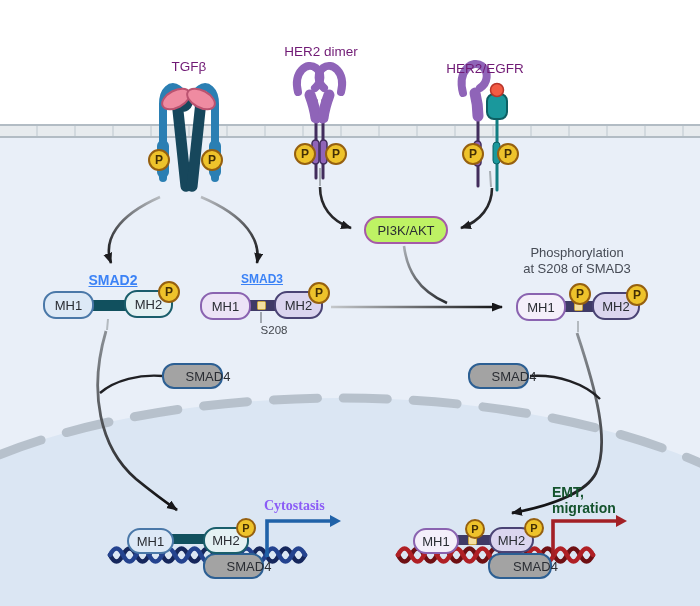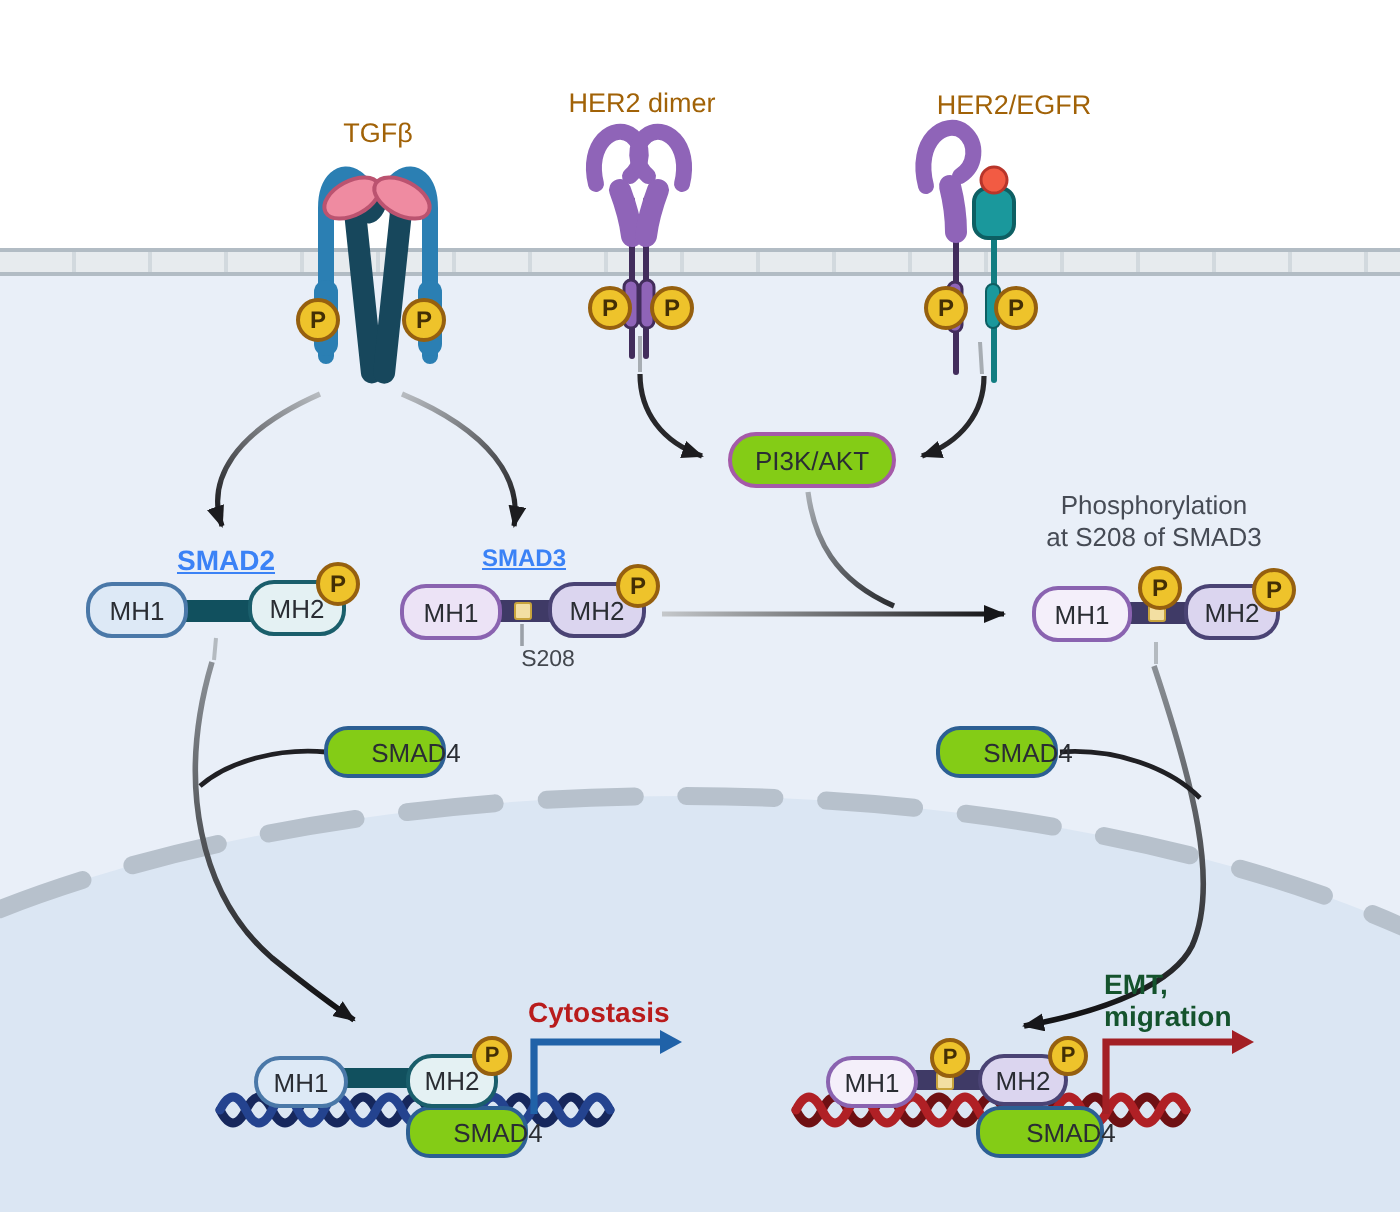--- a/index.html
+++ b/index.html
@@ -3,36 +3,36 @@
 <meta charset="utf-8">
 <style>
   html,body{margin:0;padding:0;}
   .scene{position:relative;width:700px;height:606px;background:#ffffff;overflow:hidden;
          font-family:"Liberation Sans",sans-serif;}
   .cytoplasm{position:absolute;left:0;top:138px;width:700px;height:468px;background:#e9eff8;z-index:0;}
   .membrane{position:absolute;left:0;top:124px;width:700px;height:14px;z-index:1;
             background:repeating-linear-gradient(90deg,#e7ebee 0px,#e7ebee 36px,#d2d9de 36px,#d2d9de 38px);
             border-top:2px solid #b2bcc4;border-bottom:2px solid #b2bcc4;box-sizing:border-box;}
   svg.layer{position:absolute;left:0;top:0;z-index:2;}
-  .lbl{position:absolute;z-index:6;color:#a16207;font-size:13.5px;white-space:nowrap;}
+  .lbl{position:absolute;z-index:6;color:#701a75;font-size:13.5px;white-space:nowrap;}
   .ctr{transform:translateX(-50%);text-align:center;}
   .bold{font-weight:bold;color:#3b82f6;text-decoration:underline;}
   .caption{font-size:13px;color:#464b55;line-height:16px;text-align:center;}
   .s208{font-size:11.5px;color:#43474e;}
-  .blue-out{color:#b91c1c;font-weight:bold;font-size:14px;}
+  .blue-out{color:#8b5cf6;font-weight:bold;font-size:14px;font-family:Liberation Serif, serif;}
   .red-out{color:#14532d;font-weight:bold;font-size:14px;line-height:16px;}
   .dom{position:absolute;z-index:4;box-sizing:border-box;border:2px solid;border-radius:13px;
        display:flex;align-items:center;justify-content:center;font-size:13px;color:#2a2d33;}
   .mh-blue{background:#dde9f6;border-color:#4a78a8;}
   .mh-teal{background:#e4f1f3;border-color:#1a5e6b;}
   .mh-purple{background:#ece3f6;border-color:#8a63b0;}
   .mh-purple-light{background:#f4effa;border-color:#8a63b0;}
   .mh-lavender{background:#dbd5ef;border-color:#4a4374;}
-  .smad4{background:#84cc16;border-color:#2c5f93;border-radius:12px;padding-left:31px;}
-  .pi3k{background:#84cc16;border-color:#a55aa8;border-radius:14px;}
+  .smad4{background:#a3a3a3;border-color:#2c5f93;border-radius:12px;padding-left:31px;}
+  .pi3k{background:#bef264;border-color:#a55aa8;border-radius:14px;}
   .linker{position:absolute;z-index:3;}
   .lnk-teal{background:#11505e;}
   .lnk-purple{background:#3f3a66;}
   .ysq{position:absolute;z-index:3;width:9px;height:9px;background:#f3dfa2;
        border:1.5px solid #c8a43c;box-sizing:border-box;border-radius:1.5px;}
   .pcircle{position:absolute;z-index:5;width:22px;height:22px;border-radius:50%;
            background:#eec32b;border:2px solid #96600f;box-sizing:border-box;
            display:flex;align-items:center;justify-content:center;
            font-size:12px;font-weight:600;color:#432f05;}
   .psm{width:20px;height:20px;font-size:11px;}
@@ -153,21 +153,21 @@
       <rect x="474" y="141" width="7" height="25" rx="3.5" fill="#8f64b8" stroke="#422d5c" stroke-width="1.5"></rect>
       <line x1="497" y1="115" x2="497" y2="190" stroke="#127d81" stroke-width="3"></line>
       <rect x="487" y="94" width="20" height="25" rx="7" fill="#1a989c" stroke="#0d5f63" stroke-width="2"></rect>
       <circle cx="497" cy="90" r="6.5" fill="#f25b43" stroke="#b8352a" stroke-width="1.5"></circle>
       <rect x="493" y="142" width="7" height="22" rx="3.5" fill="#1a989c" stroke="#0d5f63" stroke-width="1"></rect>
     </g>
   </svg>
 
   <div class="lbl ctr" style="left:189px;top:59px;">TGFβ</div>
   <div class="lbl ctr" style="left:321px;top:44px;">HER2 dimer</div>
-  <div class="lbl ctr" style="left:485px;top:45px;margin-left:22px;">HER2/EGFR</div>
+  <div class="lbl ctr" style="left:485px;top:61px;">HER2/EGFR</div>
   <div class="lbl ctr bold" style="left:113px;top:272px;font-size:14px;">SMAD2</div>
   <div class="lbl ctr bold" style="left:262px;top:272px;font-size:12px;">SMAD3</div>
   <div class="lbl ctr caption" style="left:577px;top:245px;">
     <span>Phosphorylation</span><br>
     <span>at S208 of SMAD3</span>
   </div>
   <div class="lbl ctr s208" style="left:274px;top:324px;">S208</div>
   <div class="lbl blue-out" style="left:264px;top:498px;">Cytostasis</div>
   <div class="lbl red-out" style="left:552px;top:484px;">
     <span>EMT,</span><br>

